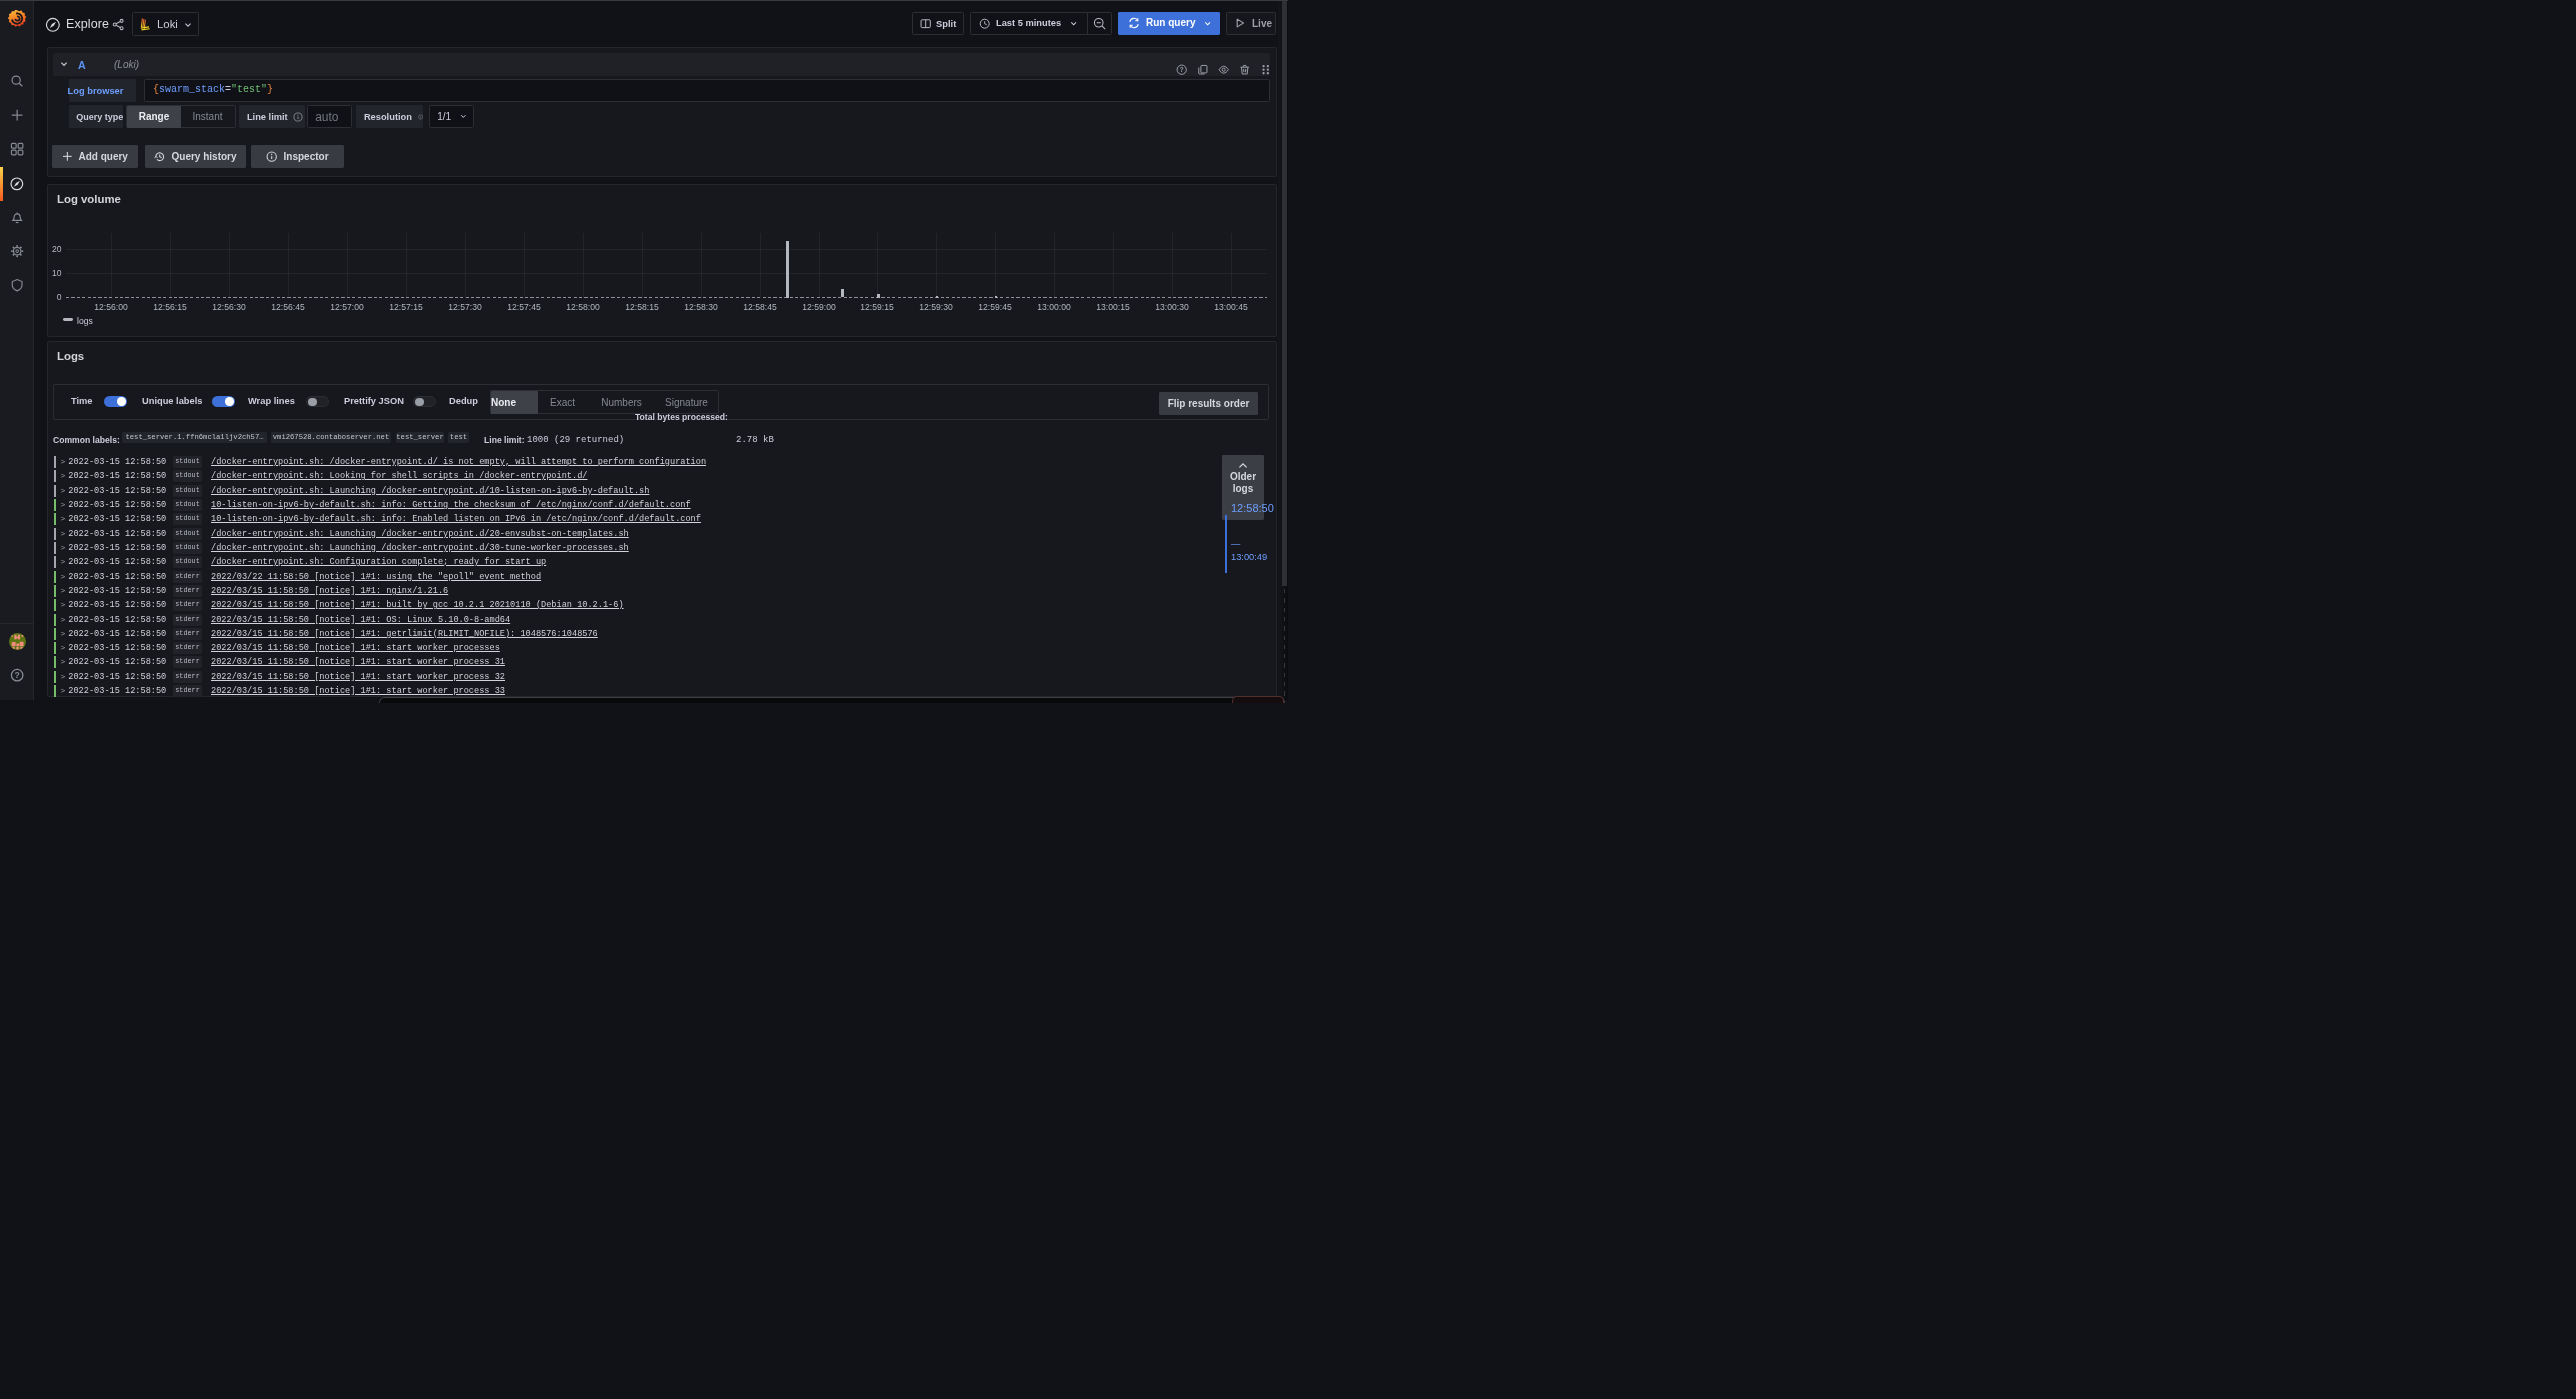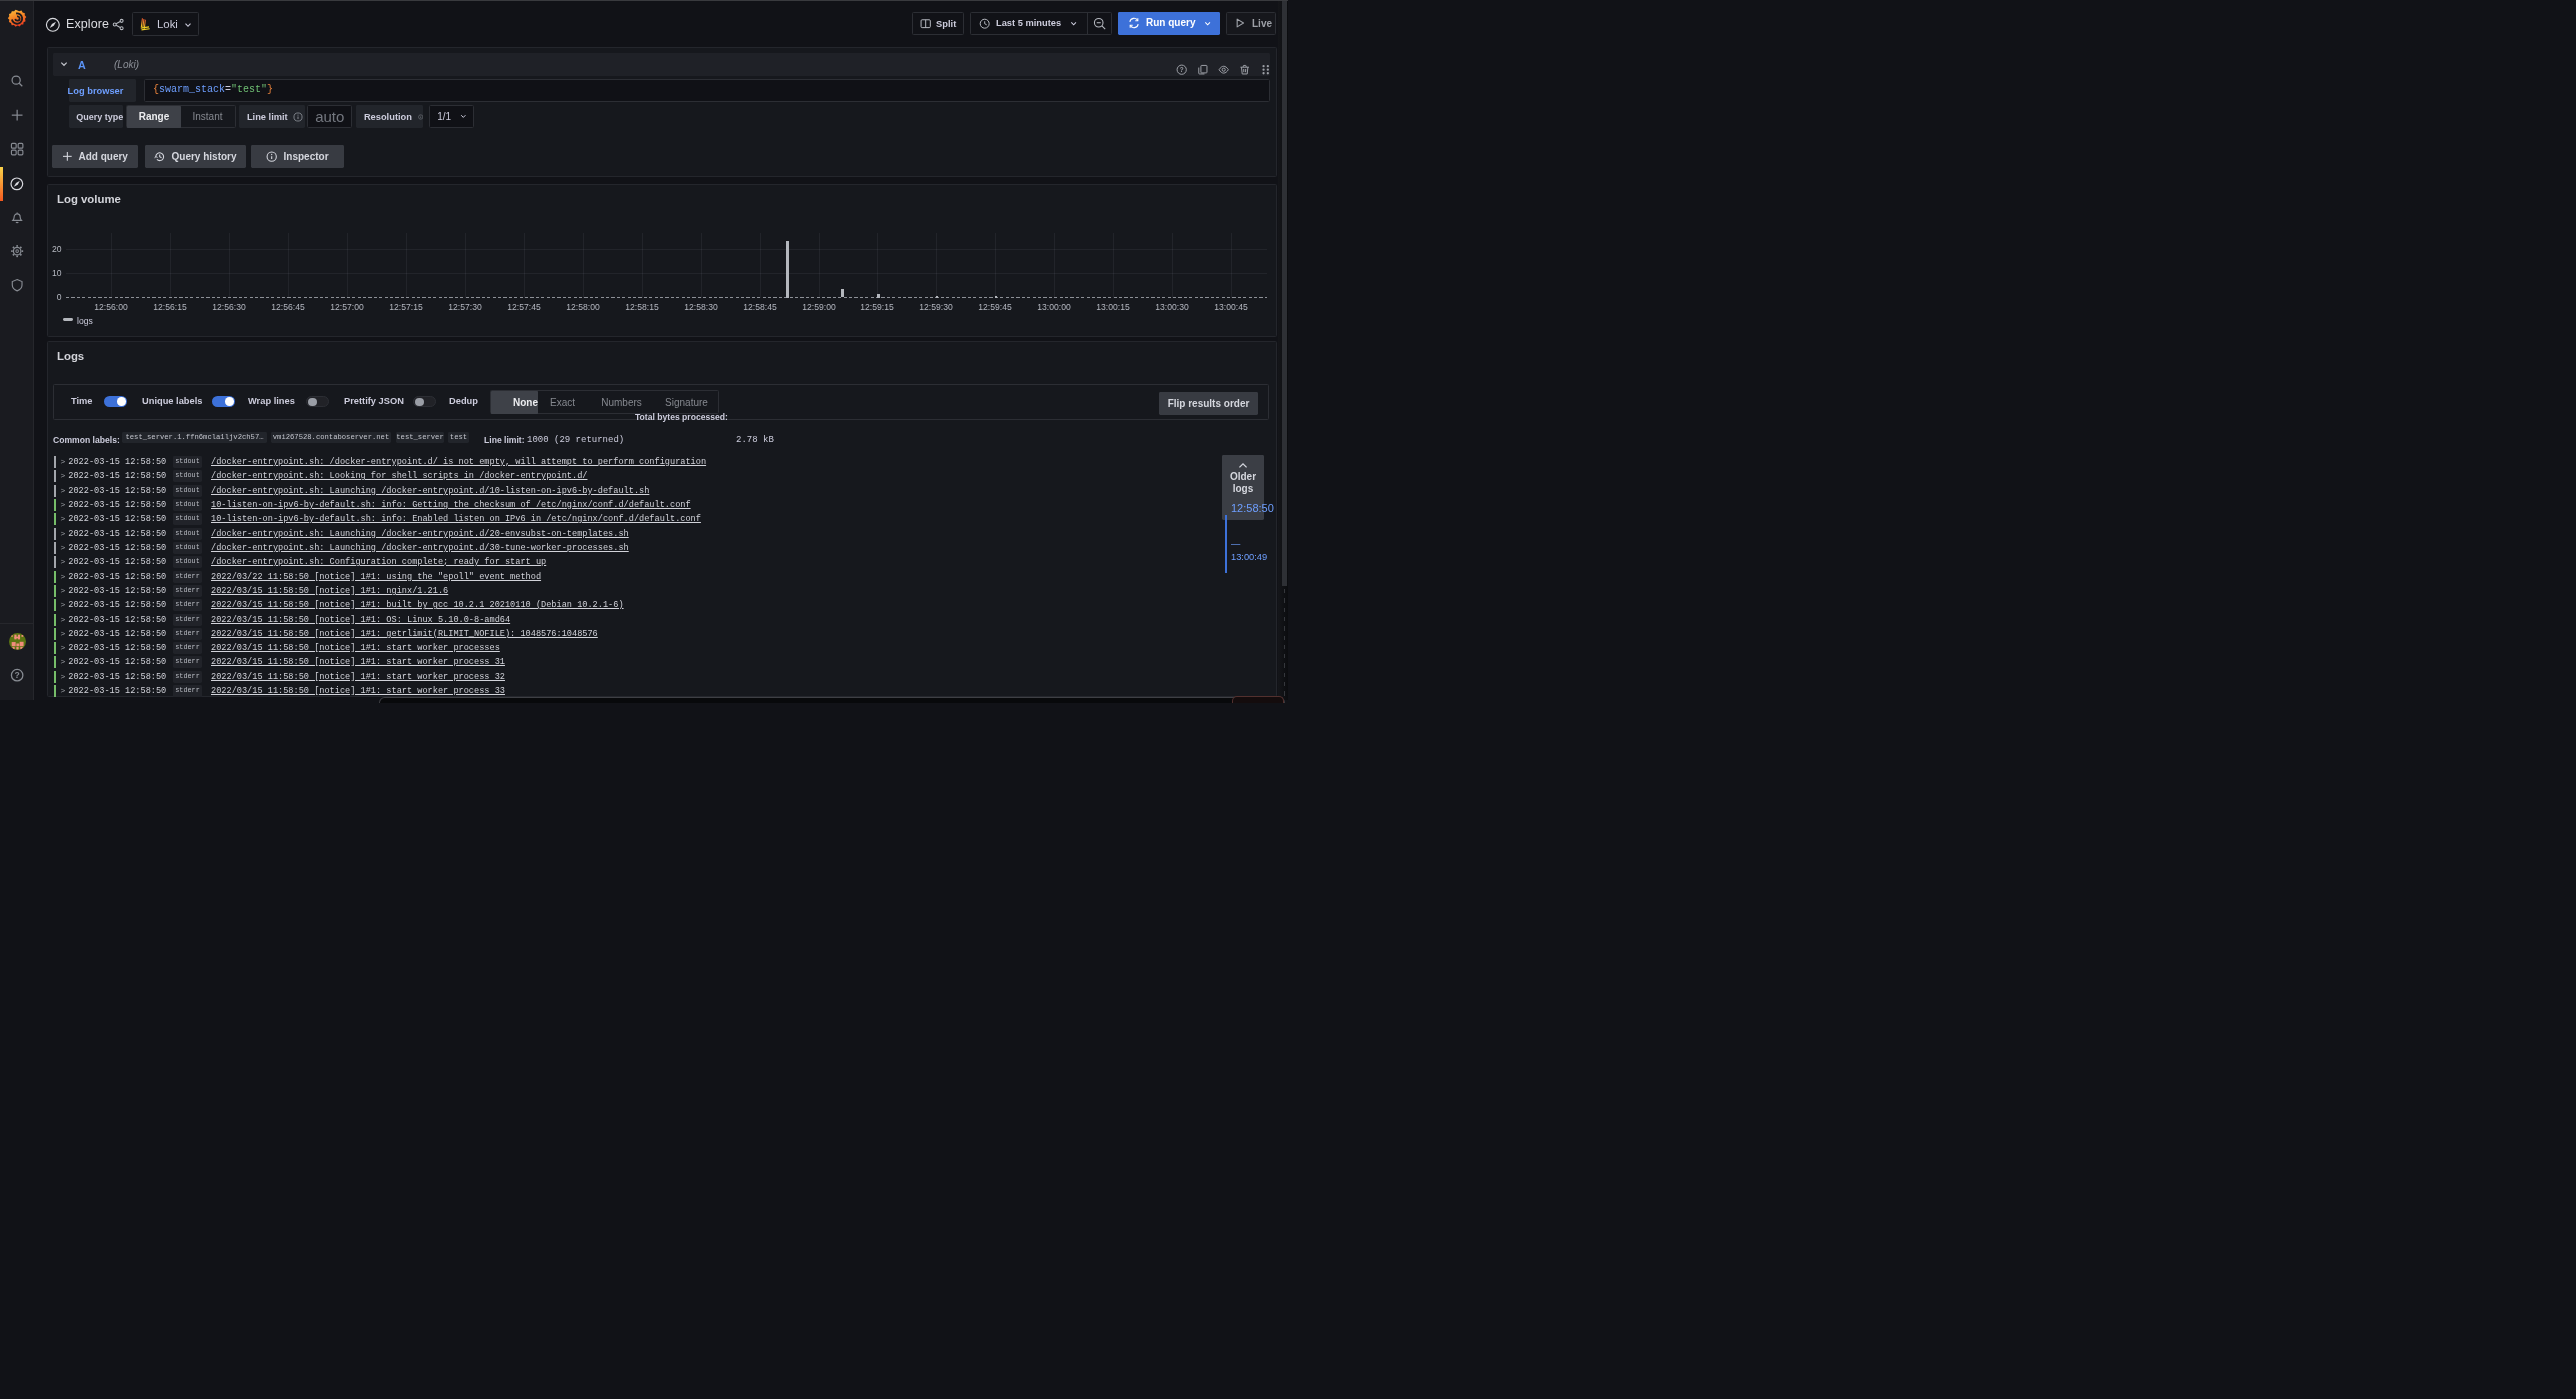--- a/index.html
+++ b/index.html
@@ -269,21 +269,21 @@
   </div>
 <div class="abs secbox" style="left:239px;top:105px;width:66px;height:23px;padding-left:7.9px;gap:5.7px">
     <span class="lbl">Line limit</span>
   <svg width="10" height="10" viewBox="0 0 16 16" fill="none">
       <circle cx="8" cy="8" r="6.5" stroke="#878b92" stroke-width="1.4"></circle>
       <circle cx="8" cy="4.9" r="0.9" fill="#878b92"></circle>
       <line x1="8" y1="7.2" x2="8" y2="11.3" stroke="#878b92" stroke-width="1.6"></line>
     </svg>
 </div>
 <div class="abs darkinput" style="left:307px;top:105px;width:45px;height:23px;padding-left:7.2px">
-    <span style="font-size:15px;color:#73777f">auto</span>
+    <span style="font-size:12px;color:#73777f">auto</span>
   </div>
 <div class="abs secbox" style="left:356px;top:105px;width:67px;height:23px;padding-left:7.9px;gap:5.7px">
     <span class="lbl">Resolution</span>
   <svg width="10" height="10" viewBox="0 0 16 16" fill="none">
       <circle cx="8" cy="8" r="6.5" stroke="#878b92" stroke-width="1.4"></circle>
       <circle cx="8" cy="4.9" r="0.9" fill="#878b92"></circle>
       <line x1="8" y1="7.2" x2="8" y2="11.3" stroke="#878b92" stroke-width="1.6"></line>
     </svg>
 </div>
 <div class="abs darkinput" style="left:429px;top:105px;width:45px;height:23px;padding:0 5.7px 0 7.2px;justify-content:space-between">
@@ -390,21 +390,21 @@
 <div class="abs lbl" style="left:71px;top:396px">Time</div>
 <div class="toggle on" style="left:104px;top:396px"></div>
 <div class="abs lbl" style="left:142px;top:396px">Unique labels</div>
 <div class="toggle on" style="left:212px;top:396px"></div>
 <div class="abs lbl" style="left:248px;top:396px">Wrap lines</div>
 <div class="toggle off" style="left:306px;top:396px"></div>
 <div class="abs lbl" style="left:344px;top:396px">Prettify JSON</div>
 <div class="toggle off" style="left:413px;top:396px"></div>
 <div class="abs lbl" style="left:449px;top:396px">Dedup</div>
 <div class="abs" style="left:490px;top:390px;width:229px;height:24px;border:0.7px solid #2c2e34;border-radius:1.4px"></div>
-<div class="abs" style="left:491px;top:391px;width:47px;height:23px;background:#3e4148;border-radius:0.7px;display:flex;align-items:center;justify-content:flex-end">
+<div class="abs" style="left:491px;top:391px;width:47px;height:23px;background:#3e4148;border-radius:0.7px;display:flex;align-items:center;justify-content:flex-start">
     <span style="font-size:10px;font-weight:700;color:#ecedf0">None</span>
   </div>
 <div class="abs" style="left:538px;top:391px;width:49px;height:23px;display:flex;align-items:center;justify-content:center">
     <span style="font-size:10px;color:#85888f">Exact</span>
   </div>
 <div class="abs" style="left:587px;top:391px;width:69px;height:23px;display:flex;align-items:center;justify-content:center">
     <span style="font-size:10px;color:#85888f">Numbers</span>
   </div>
 <div class="abs" style="left:655px;top:391px;width:63px;height:23px;display:flex;align-items:center;justify-content:center">
     <span style="font-size:10px;color:#85888f">Signature</span>

